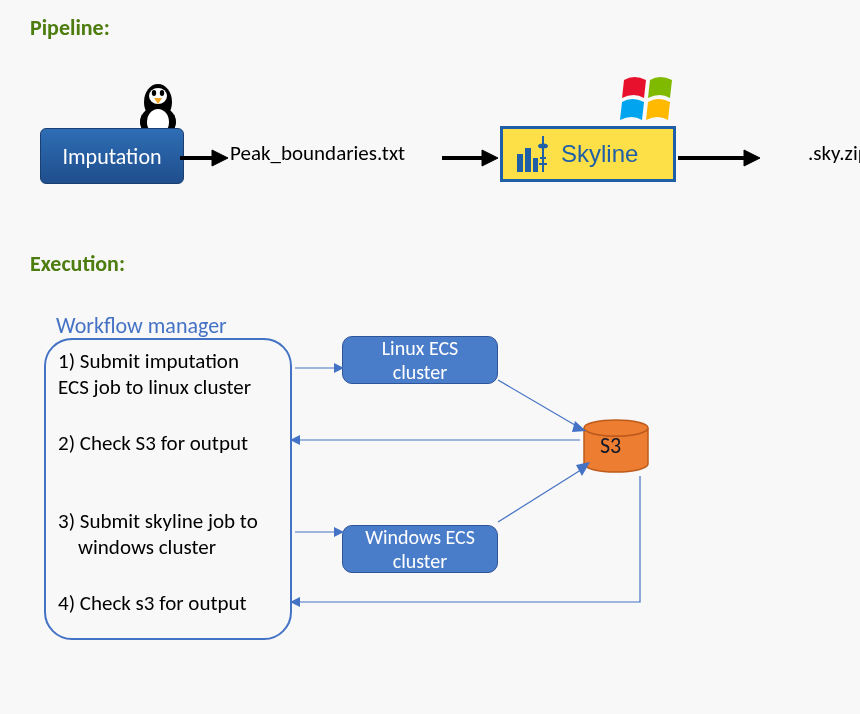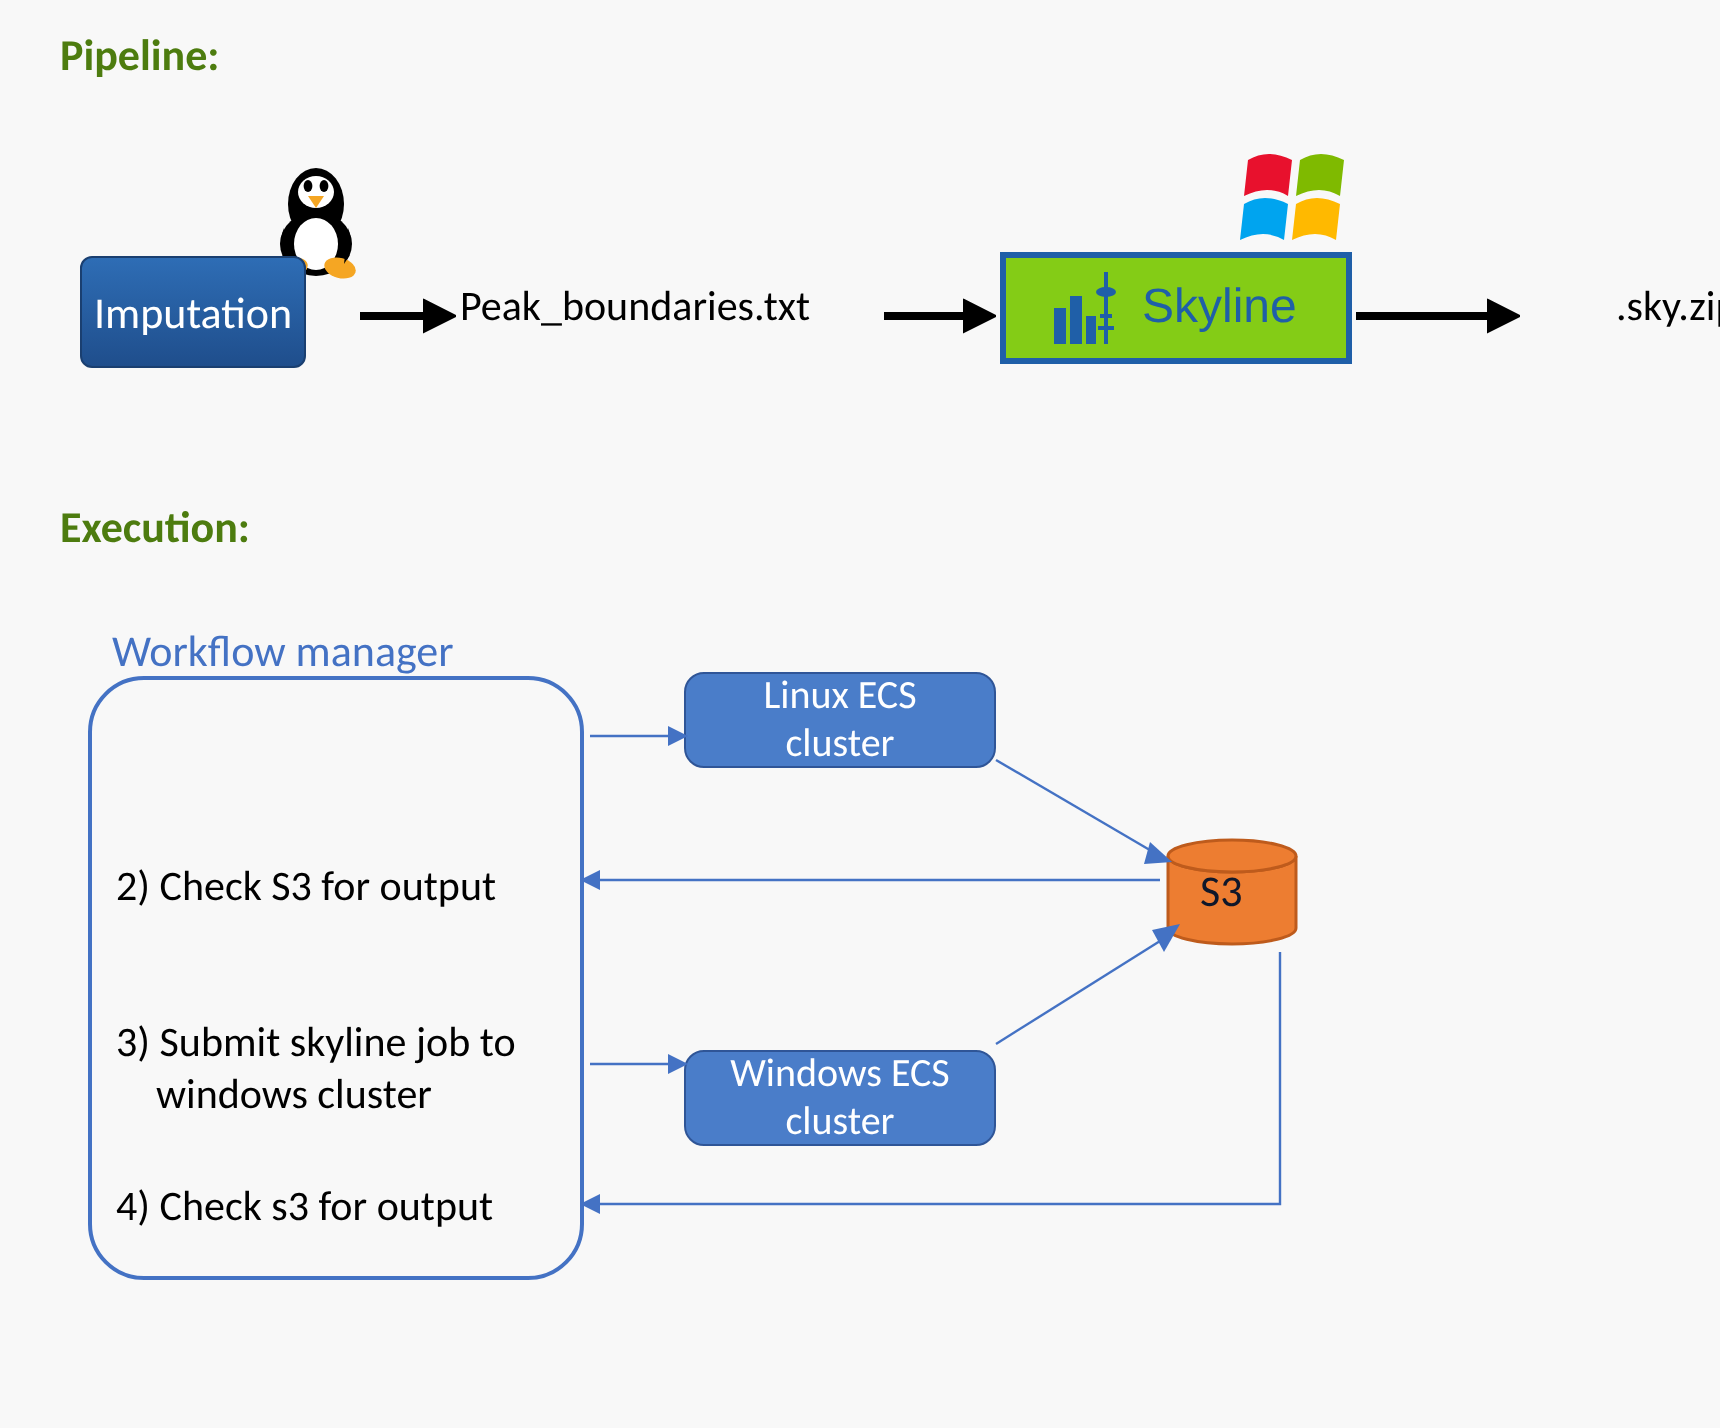--- a/index.html
+++ b/index.html
@@ -19,21 +19,21 @@
   }
   .heading {
     position: absolute;
     font-weight: bold;
     font-size: 22px;
     color: #4d7c0f;
   }
   .imputation-box {
     position: absolute;
     left: 40px; top: 128px;
-    width: 113px; height: 56px;
+    width: 144px; height: 56px;
     background: linear-gradient(#2e6db5, #1f4e8c);
     border: 1px solid #1a3f70;
     border-radius: 6px;
     color: #fff;
     font-size: 22px;
     display: flex;
     align-items: center;
     justify-content: center;
   }
   .tux {
@@ -44,26 +44,26 @@
   .peak-text {
     position: absolute;
     left: 230px; top: 140px;
     font-size: 21px;
     color: #000;
   }
   .skyline-box {
     position: absolute;
     left: 500px; top: 126px;
     width: 176px; height: 56px;
-    background: #84cc16;
+    background: #fde047;
     border: 3px solid #1f5fa8;
     display: flex;
     align-items: center;
     justify-content: flex-start;
-    padding-left: 22px;
+    padding-left: 12px;
   }
   .skyline-text {
     color: #1f5fa8;
     font-size: 24px;
     margin-left: 6px;
     font-family: Verdana, sans-serif;
   }
   .skyzip {
     position: absolute;
     left: 808px; top: 140px;
@@ -211,20 +211,24 @@
 
   <div class="heading" style="left:30px; top:240px;margin-top:10px;">Execution:</div>
 
   <div class="exec-title">
     <br>
     <span>Workflow manager</span>
   </div>
 
   <div class="luigi-box"></div>
 
+  <div class="step step1">
+    <span>1) Submit imputation</span><br>
+    <span>ECS job to linux cluster</span>
+  </div>
   <div class="step step2">
     <span>2) Check S3 for output</span>
   </div>
   <div class="step step3">
     <span>3) Submit skyline job to</span><br>
     <span style="padding-left:20px;">windows cluster</span>
   </div>
   <div class="step step4">
     <span>4) Check s3 for output</span>
   </div>

